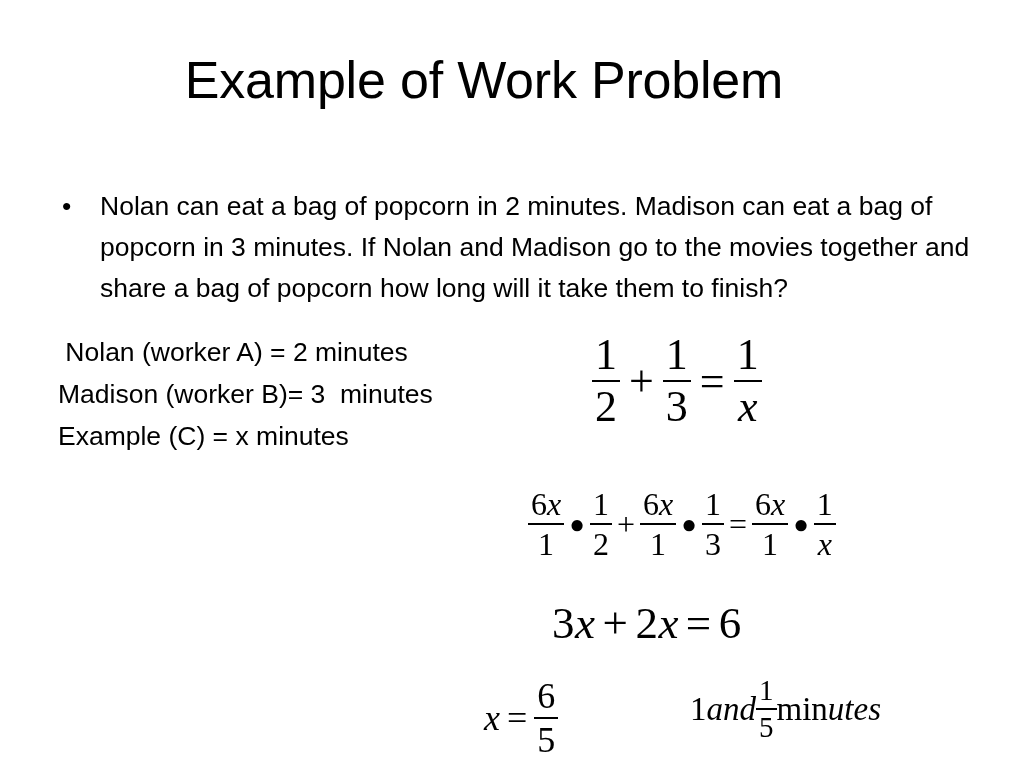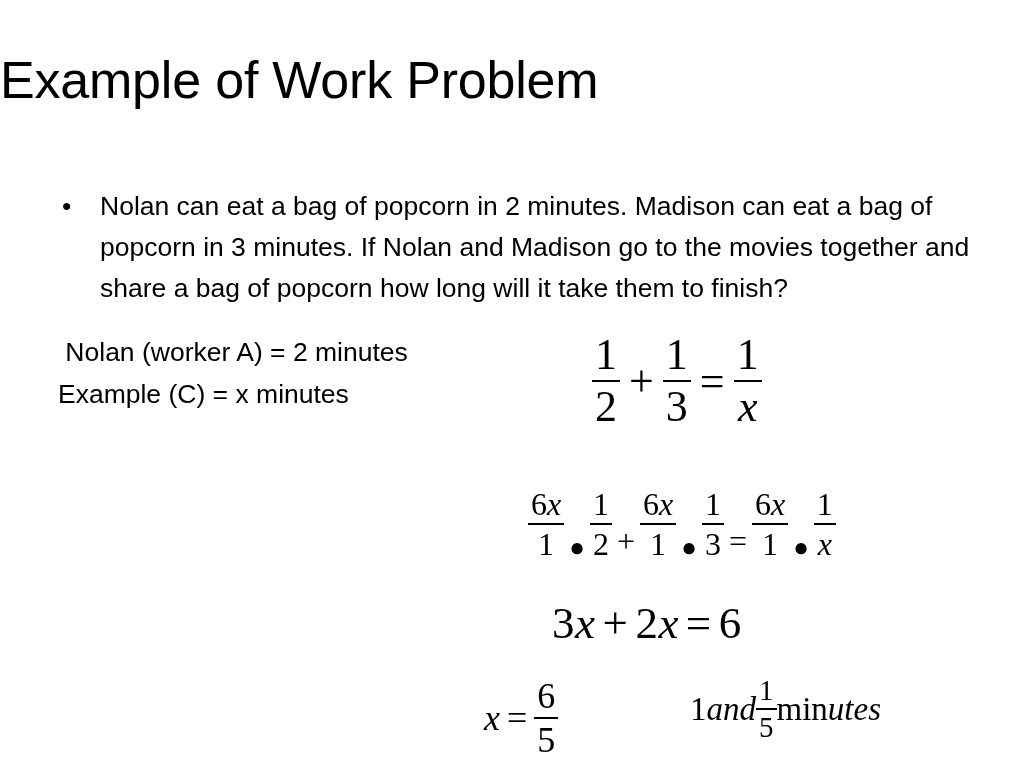--- a/index.html
+++ b/index.html
@@ -15,26 +15,28 @@
     font-family: "Liberation Sans", sans-serif;
     color: #000000;
   }
 
   
   .slide-title {
     position: absolute;
     left: 0;
     top: 52px;
     width: 928px;
+    text-align: center;
     font-family: "Liberation Sans", sans-serif;
     font-size: 52px;
     font-weight: 400;
     letter-spacing: -0.2px;
     line-height: 1.1;
     white-space: nowrap;
+    padding-left: 20px;
   }
 
   
   .body-block {
     position: absolute;
     left: 58px;
     top: 186px;
     width: 900px;
   }
   .bullet-row {
@@ -110,21 +112,20 @@
     font-size: 44px;
   }
   #eq-one .frac { font-size: 44px; }
   #eq-one .op { margin: 0 9px; font-size: 44px; }
 
   
   #eq-two {
     left: 528px;
     top: 488px;
     font-size: 32px;
-    align-items: flex-end;
   }
   #eq-two .frac { font-size: 32px; }
   #eq-two .op { margin: 0 5px; font-size: 32px; }
   #eq-two .dotop {
     margin: 0 5px;
     font-size: 26px;
     line-height: 1;
     position: relative;
     top: 1px;
   }
@@ -163,20 +164,21 @@
 
 <div class="body-block">
 
   <div class="bullet-row">
     <span class="bullet-dot">•</span>
     <span>Nolan can eat a bag of popcorn in 2 minutes.  Madison can eat a bag of popcorn in 3 minutes.  If Nolan and Madison go to the movies together and share a bag of popcorn how long will it take them to finish?</span>
   </div>
 
   <div class="def-line first"> Nolan (worker A) = 2 minutes</div>
 
+  <div class="def-line">Madison (worker B)= 3  minutes</div>
 
   <div class="def-line">Example (C) = x minutes</div>
 
 </div>
 
 <div class="math" id="eq-one">
   <span class="frac">
     <span class="num mn">1</span>
     <span class="bar"></span>
     <span class="den mn">2</span>

